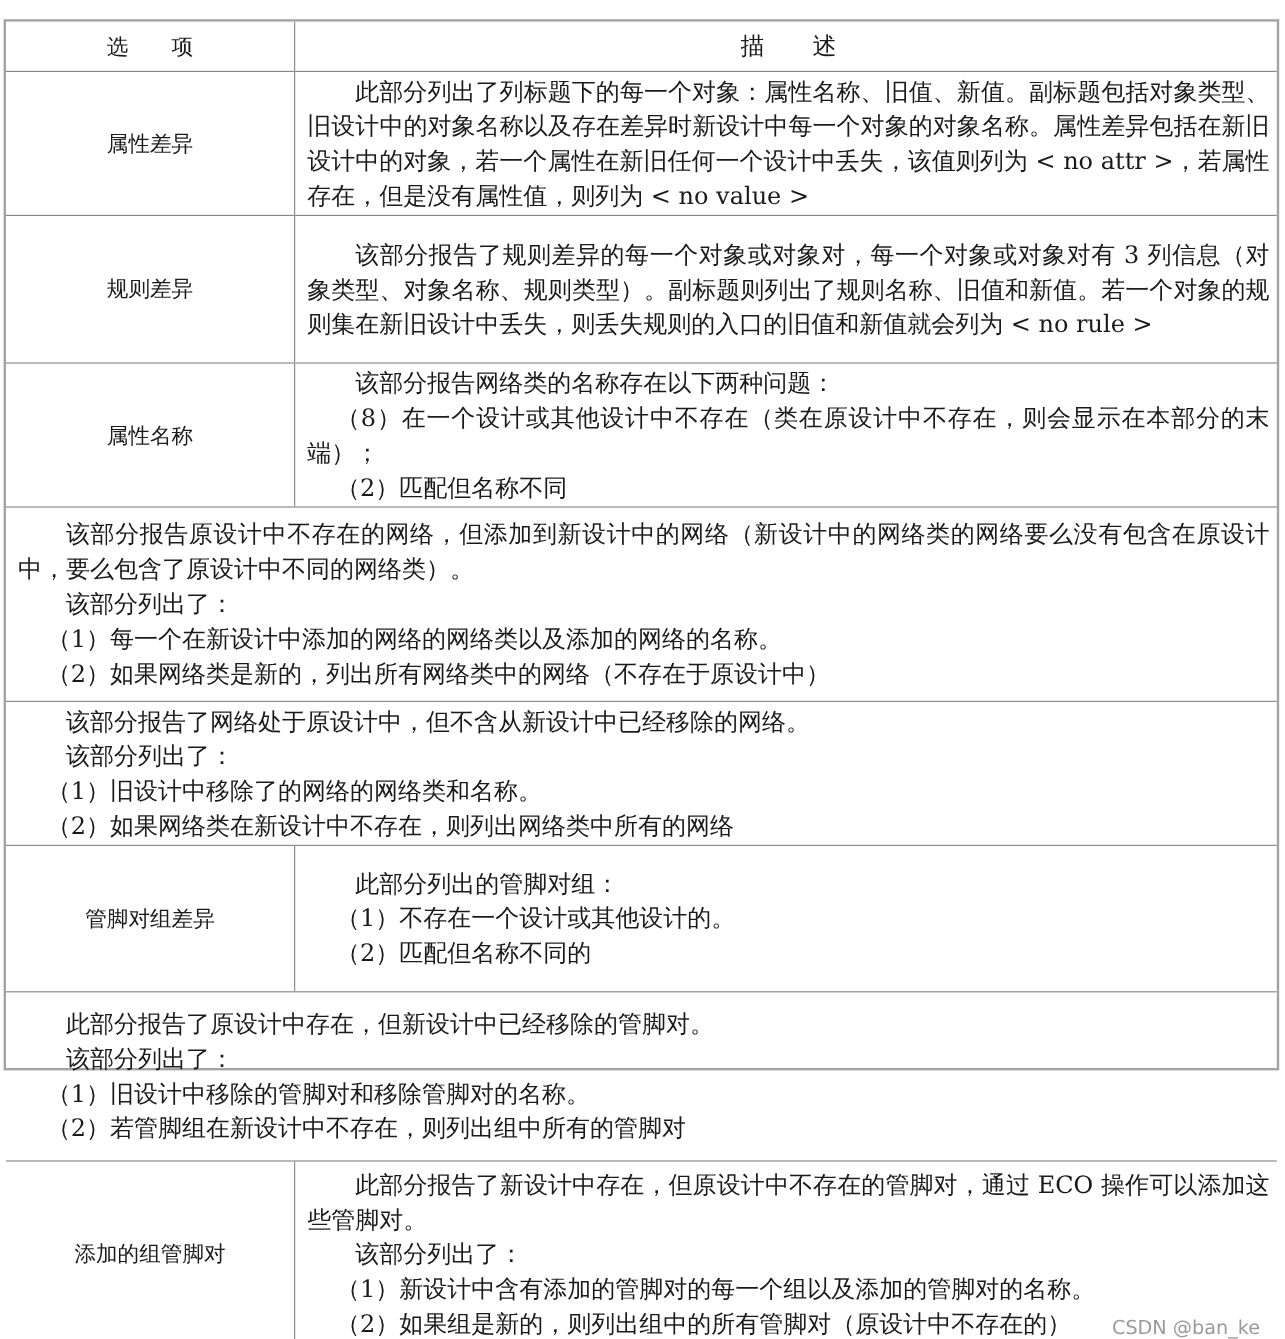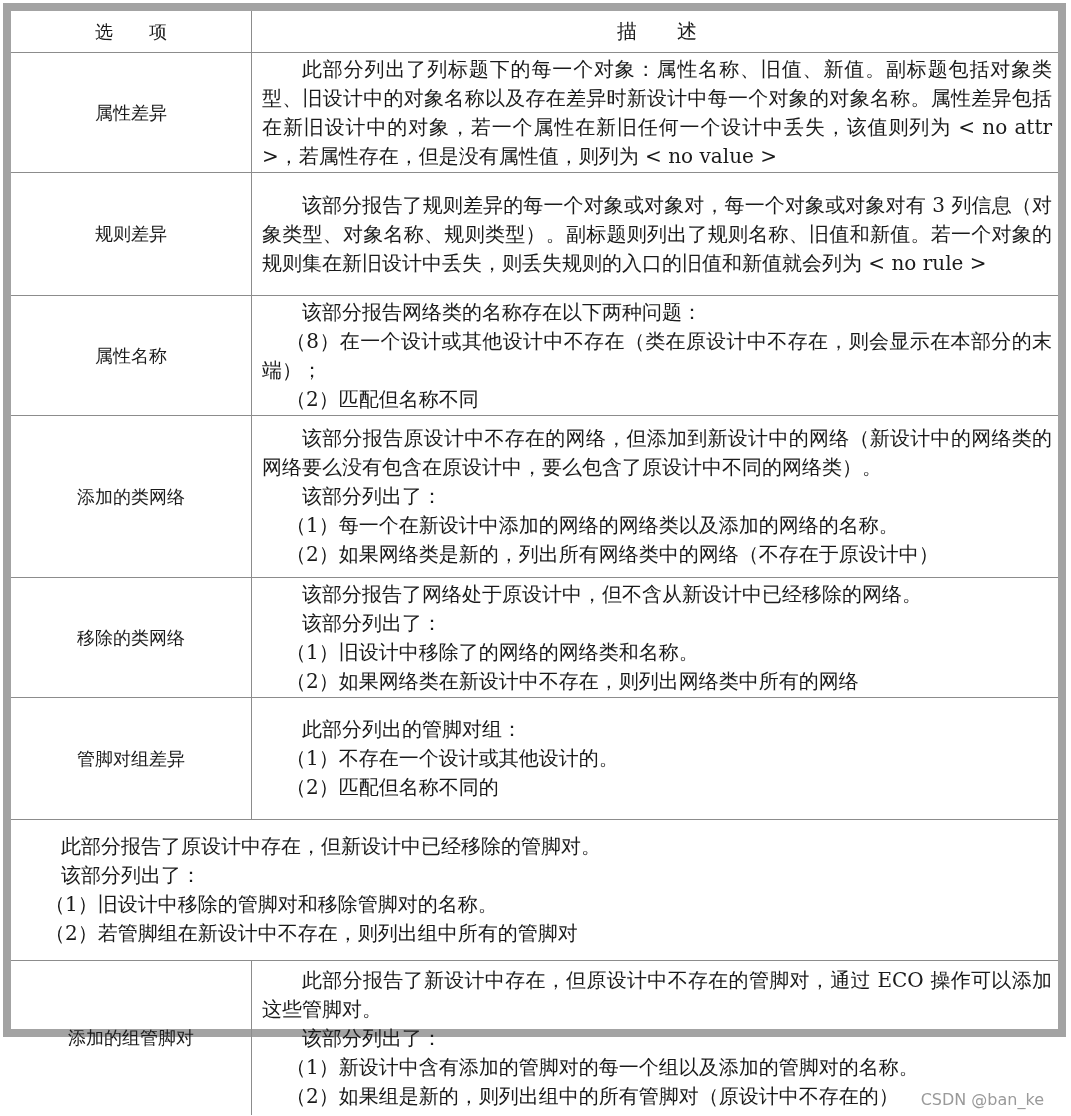--- a/index.html
+++ b/index.html
@@ -1,19 +1,19 @@
 <!DOCTYPE html>
 <html><head>
 <meta charset="utf-8">
 <style>
   html, body { margin: 0; padding: 0; background: #ffffff; }
   body { width: 1071px; height: 1116px; position: relative; overflow: hidden;
          font-family: "DejaVu Serif", "Liberation Serif", serif; color: #1a1a1a; }
-  .tbl { position: absolute; left: 3px; top: 3px; width: 1063px; height: 1034px;
-         border: 8px solid #a3a3a3; border-collapse: collapse; box-sizing: border-box; }
+  .tbl { position: absolute; left: 3px; top: 16px; width: 1063px; height: 876px;
+         border: 2px solid #a3a3a3; border-collapse: collapse; box-sizing: border-box; }
   .row { position: absolute; left: 0; width: 100%; box-sizing: border-box;
          border-bottom: 1px solid #8c8c8c; display: flex; }
   .row:last-child { border-bottom: none; }
   .c1 { width: 241px; flex: none; border-right: 1px solid #8c8c8c; display: flex;
         align-items: center; justify-content: center; font-size: 18px; box-sizing: border-box; }
   .c2 { flex: 1; display: flex; align-items: center; box-sizing: border-box;
         padding: 0 6px 0 10px; font-size: 20px; }
   .hdr .c1, .hdr .c2 { justify-content: center; letter-spacing: 0; }
   .desc { line-height: 29px; text-align: justify; width: 100%; }
   .desc .p { text-indent: 2em; margin: 0; }
@@ -54,33 +54,31 @@
     <div class="c2">
         <div class="desc">
       <p class="lead">该部分报告网络类的名称存在以下两种问题：</p>
       <p class="p" style="text-indent:1.2em">（8）在一个设计或其他设计中不存在（类在原设计中不存在，则会显示在本部分的末端）；</p>
       <p class="sub">（2）匹配但名称不同</p>
     </div>
       </div>
   </div>
 
   <div class="row" style="top:405px;height:162px;">
-    <div class="c1">添加的类网络</div>
     <div class="c2">
         <div class="desc">
       <p class="p">该部分报告原设计中不存在的网络，但添加到新设计中的网络（新设计中的网络类的网络要么没有包含在原设计中，要么包含了原设计中不同的网络类）。</p>
       <p class="lead">该部分列出了：</p>
       <p class="sub">（1）每一个在新设计中添加的网络的网络类以及添加的网络的名称。</p>
       <p class="sub">（2）如果网络类是新的，列出所有网络类中的网络（不存在于原设计中）</p>
     </div>
       </div>
   </div>
 
   <div class="row" style="top:567px;height:120px;">
-    <div class="c1">移除的类网络</div>
     <div class="c2">
         <div class="desc">
       <p class="lead">该部分报告了网络处于原设计中，但不含从新设计中已经移除的网络。</p>
       <p class="lead">该部分列出了：</p>
       <p class="sub">（1）旧设计中移除了的网络的网络类和名称。</p>
       <p class="sub">（2）如果网络类在新设计中不存在，则列出网络类中所有的网络</p>
     </div>
       </div>
   </div>
 

